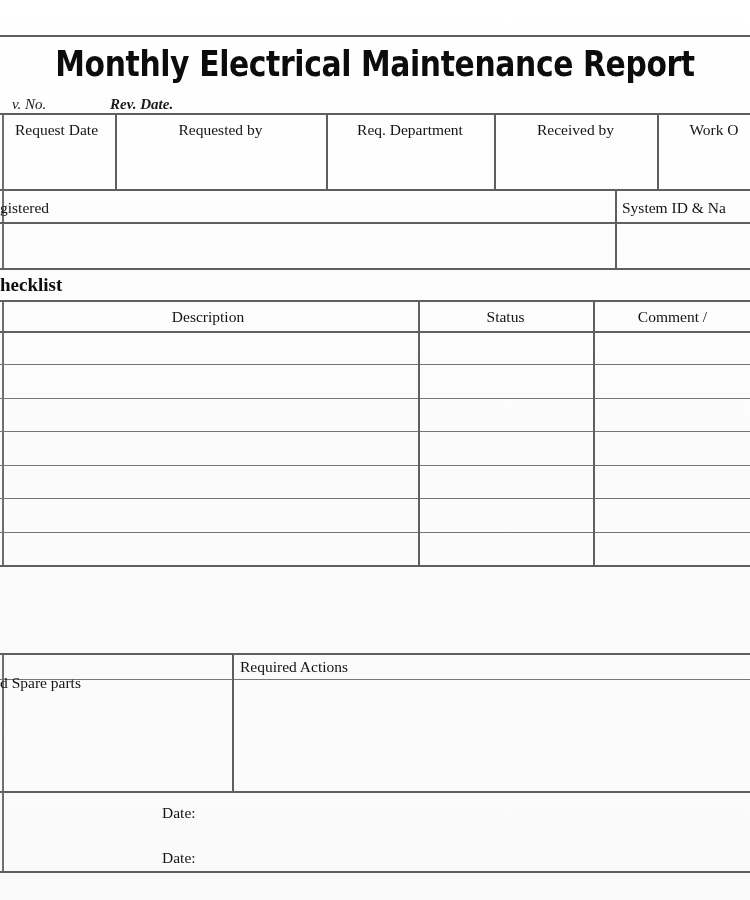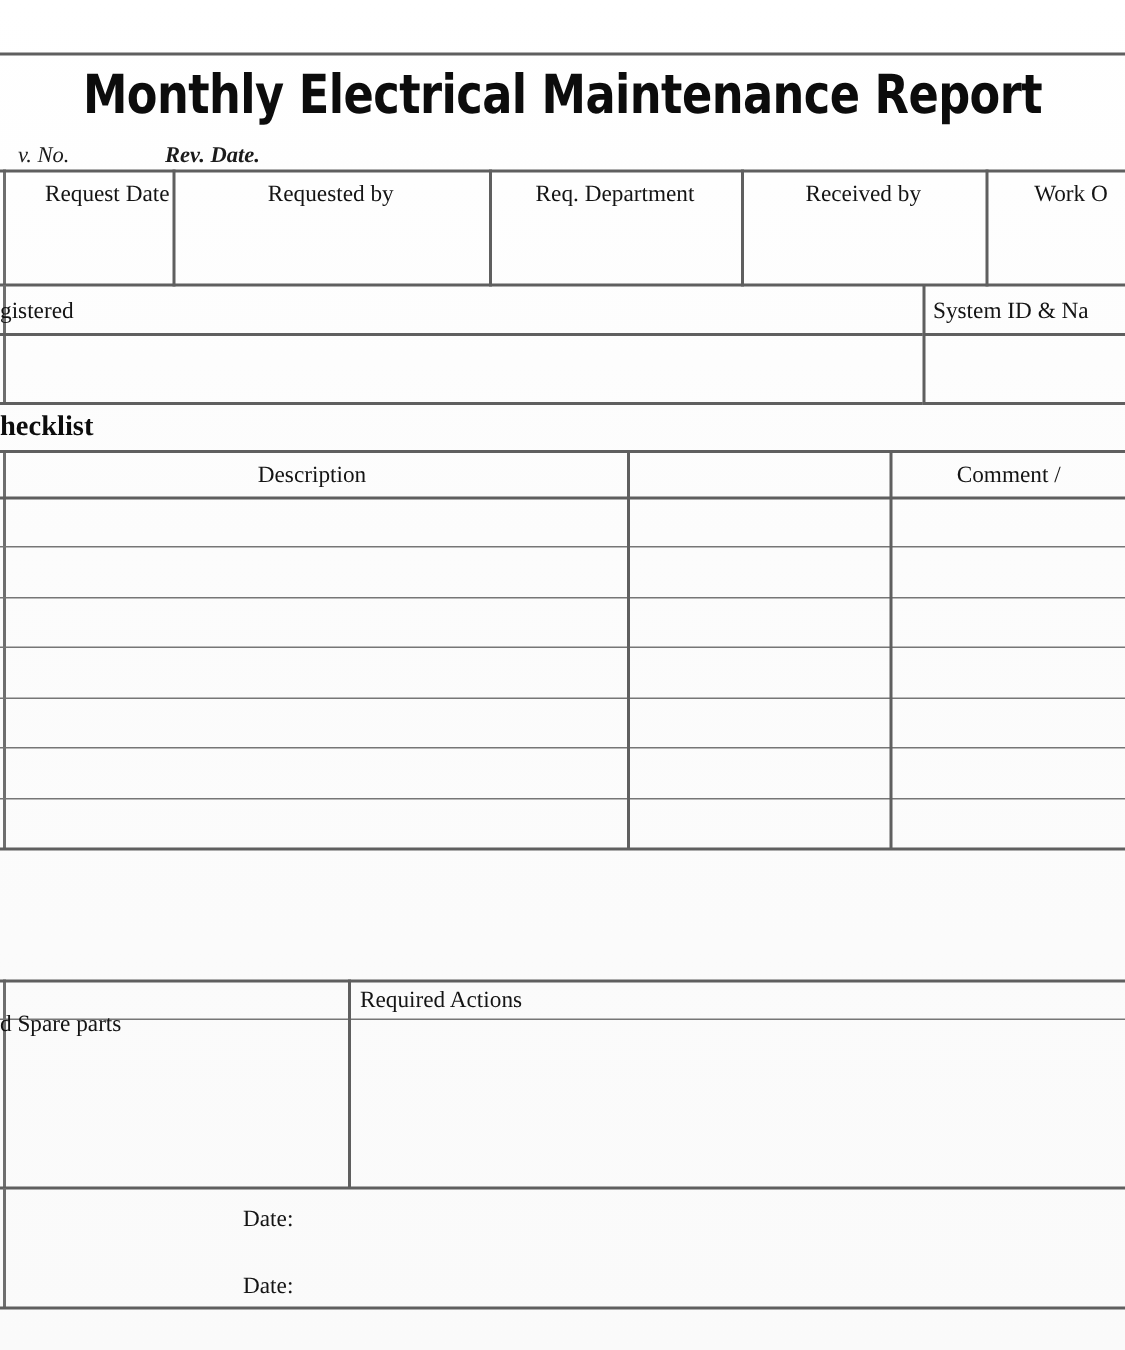--- a/index.html
+++ b/index.html
@@ -134,21 +134,21 @@
   <div class="edge-left" style="top:113px; height:78px;"></div>
 
   <div class="hline" style="left:0px; top:113px; width:750px;"></div>
   <div class="hline" style="left:0px; top:189px; width:750px;"></div>
 
   <div class="vline" style="left:115px; top:113px; height:78px;"></div>
   <div class="vline" style="left:326px; top:113px; height:78px;"></div>
   <div class="vline" style="left:494px; top:113px; height:78px;"></div>
   <div class="vline" style="left:657px; top:113px; height:78px;"></div>
 
-  <div class="cell-head center" style="left:0px; top:120px; width:113px;margin-left:15px;">Request Date</div>
+  <div class="cell-head center" style="left:0px; top:120px; width:113px;">Request Date</div>
   <div class="cell-head center" style="left:117px; top:120px; width:207px;">Requested by</div>
   <div class="cell-head center" style="left:328px; top:120px; width:164px;">Req. Department</div>
   <div class="cell-head center" style="left:496px; top:120px; width:159px;">Received by</div>
   <div class="cell-head center" style="left:659px; top:120px; width:110px;">Work O</div>
 
   <div class="fill-cell" style="left:4px;   top:142px; width:109px; height:46px;"></div>
   <div class="fill-cell" style="left:118px; top:142px; width:206px; height:46px;"></div>
   <div class="fill-cell" style="left:329px; top:142px; width:163px; height:46px;"></div>
   <div class="fill-cell" style="left:497px; top:142px; width:158px; height:46px;"></div>
   <div class="fill-cell" style="left:660px; top:142px; width:90px;  height:46px;"></div>
@@ -180,20 +180,21 @@
   <div class="hline thin" style="left:0px; top:431px; width:750px;"></div>
   <div class="hline thin" style="left:0px; top:465px; width:750px;"></div>
   <div class="hline thin" style="left:0px; top:498px; width:750px;"></div>
   <div class="hline thin" style="left:0px; top:532px; width:750px;"></div>
   <div class="hline" style="left:0px; top:565px; width:750px;"></div>
 
   <div class="vline" style="left:418px; top:300px; height:266px;"></div>
   <div class="vline" style="left:593px; top:300px; height:266px;"></div>
 
   <div class="cell-head center" style="left:0px; top:307px; width:416px;">Description</div>
+  <div class="cell-head center" style="left:420px; top:307px; width:171px;">Status</div>
   <div class="cell-head center" style="left:595px; top:307px; width:155px;">Comment /</div>
 
   <div class="fill-cell" style="left:4px;   top:333px; width:412px; height:30px;"></div>
   <div class="fill-cell" style="left:420px; top:333px; width:171px; height:30px;"></div>
   <div class="fill-cell" style="left:595px; top:333px; width:155px; height:30px;"></div>
 
   <div class="fill-cell" style="left:4px;   top:366px; width:412px; height:30px;"></div>
   <div class="fill-cell" style="left:420px; top:366px; width:171px; height:30px;"></div>
   <div class="fill-cell" style="left:595px; top:366px; width:155px; height:30px;"></div>
 

